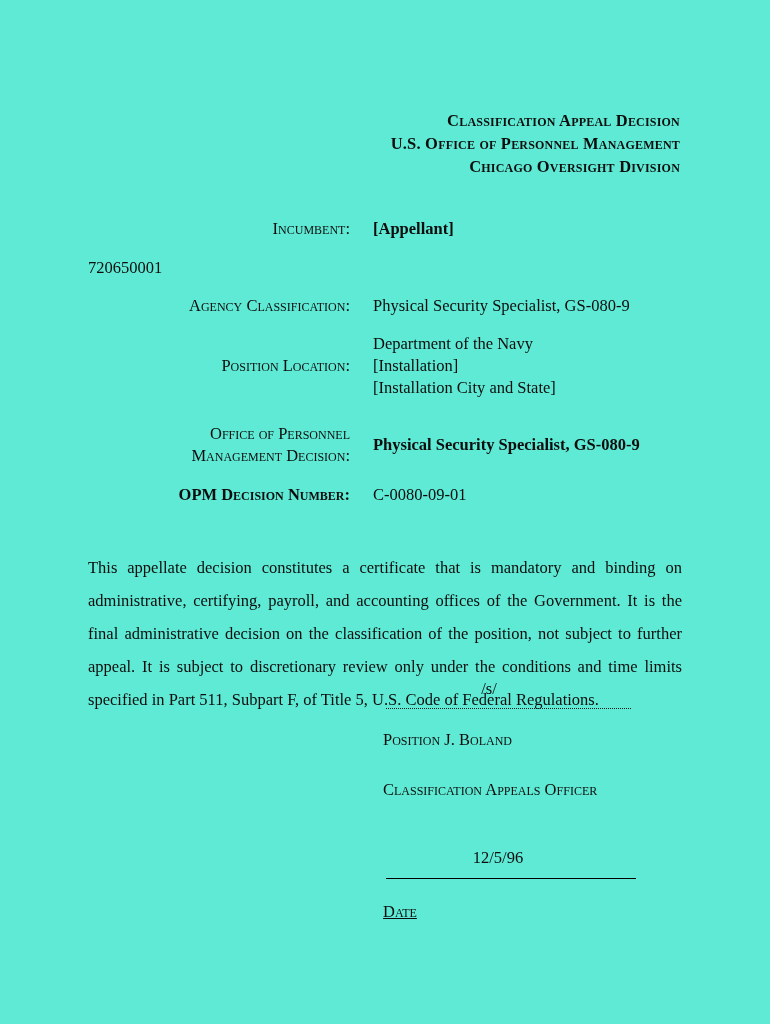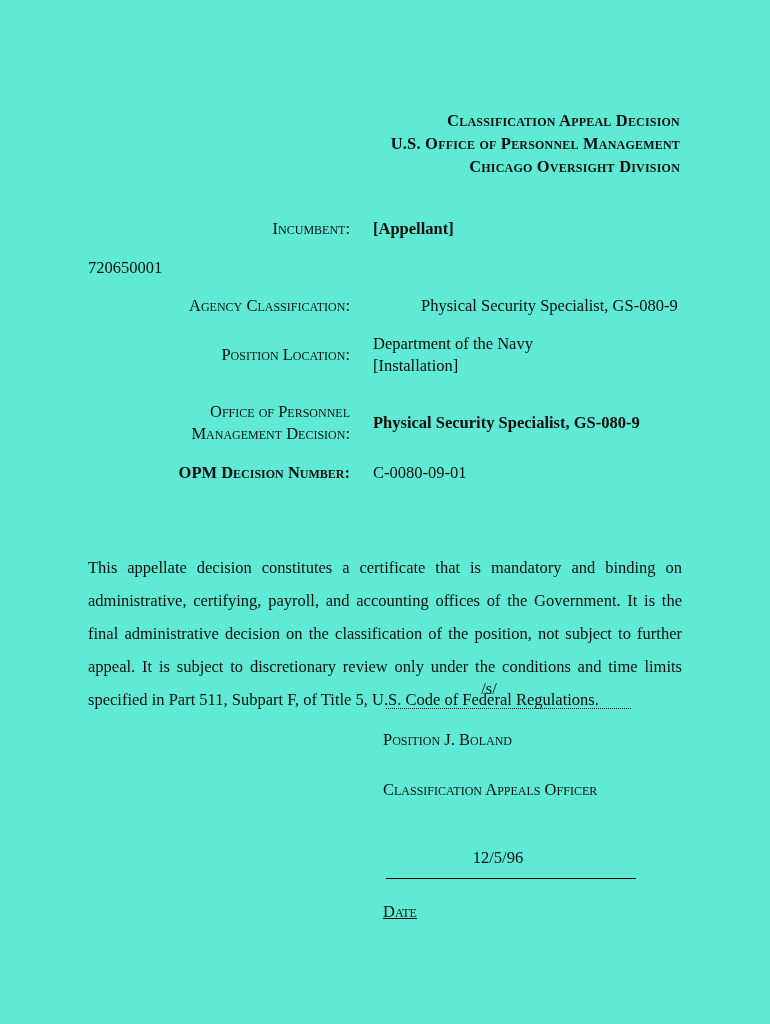--- a/index.html
+++ b/index.html
@@ -73,21 +73,21 @@
     font-weight: bold;
   }
   .field-value .val-line {
     display: block;
     white-space: nowrap;
   }
 
   
   .row-incumbent   { margin-bottom: 17px; }
   .row-posnum      { margin-bottom: 16px; }
-  .row-agency      { margin-bottom: 16px; gap: 48px; }
+  .row-agency      { margin-bottom: 16px; }
   .row-location    { margin-bottom: 24px; }
   .row-opmdecision { margin-bottom: 17px; }
   .row-decnum      { margin-bottom: 16px; }
 
   
   .body-para {
     position: absolute;
     top: 551px;
     left: 88px;
     width: 594px;
@@ -185,20 +185,21 @@
     <div class="field-row row-agency">
       <div class="field-label">Agency Classification:</div>
       <div class="field-value">Physical Security Specialist, GS-080-9</div>
     </div>
 
     <div class="field-row row-location">
       <div class="field-label">Position Location:</div>
       <div class="field-value">
         <span class="val-line">Department of the Navy</span>
         <span class="val-line">[Installation]</span>
+        <span class="val-line">[Installation City and State]</span>
       </div>
     </div>
 
     <div class="field-row row-opmdecision">
       <div class="field-label">
         <span class="lbl-line">Office of Personnel</span>
         <span class="lbl-line">Management Decision:</span>
       </div>
       <div class="field-value bold">Physical Security Specialist, GS-080-9</div>
     </div>

